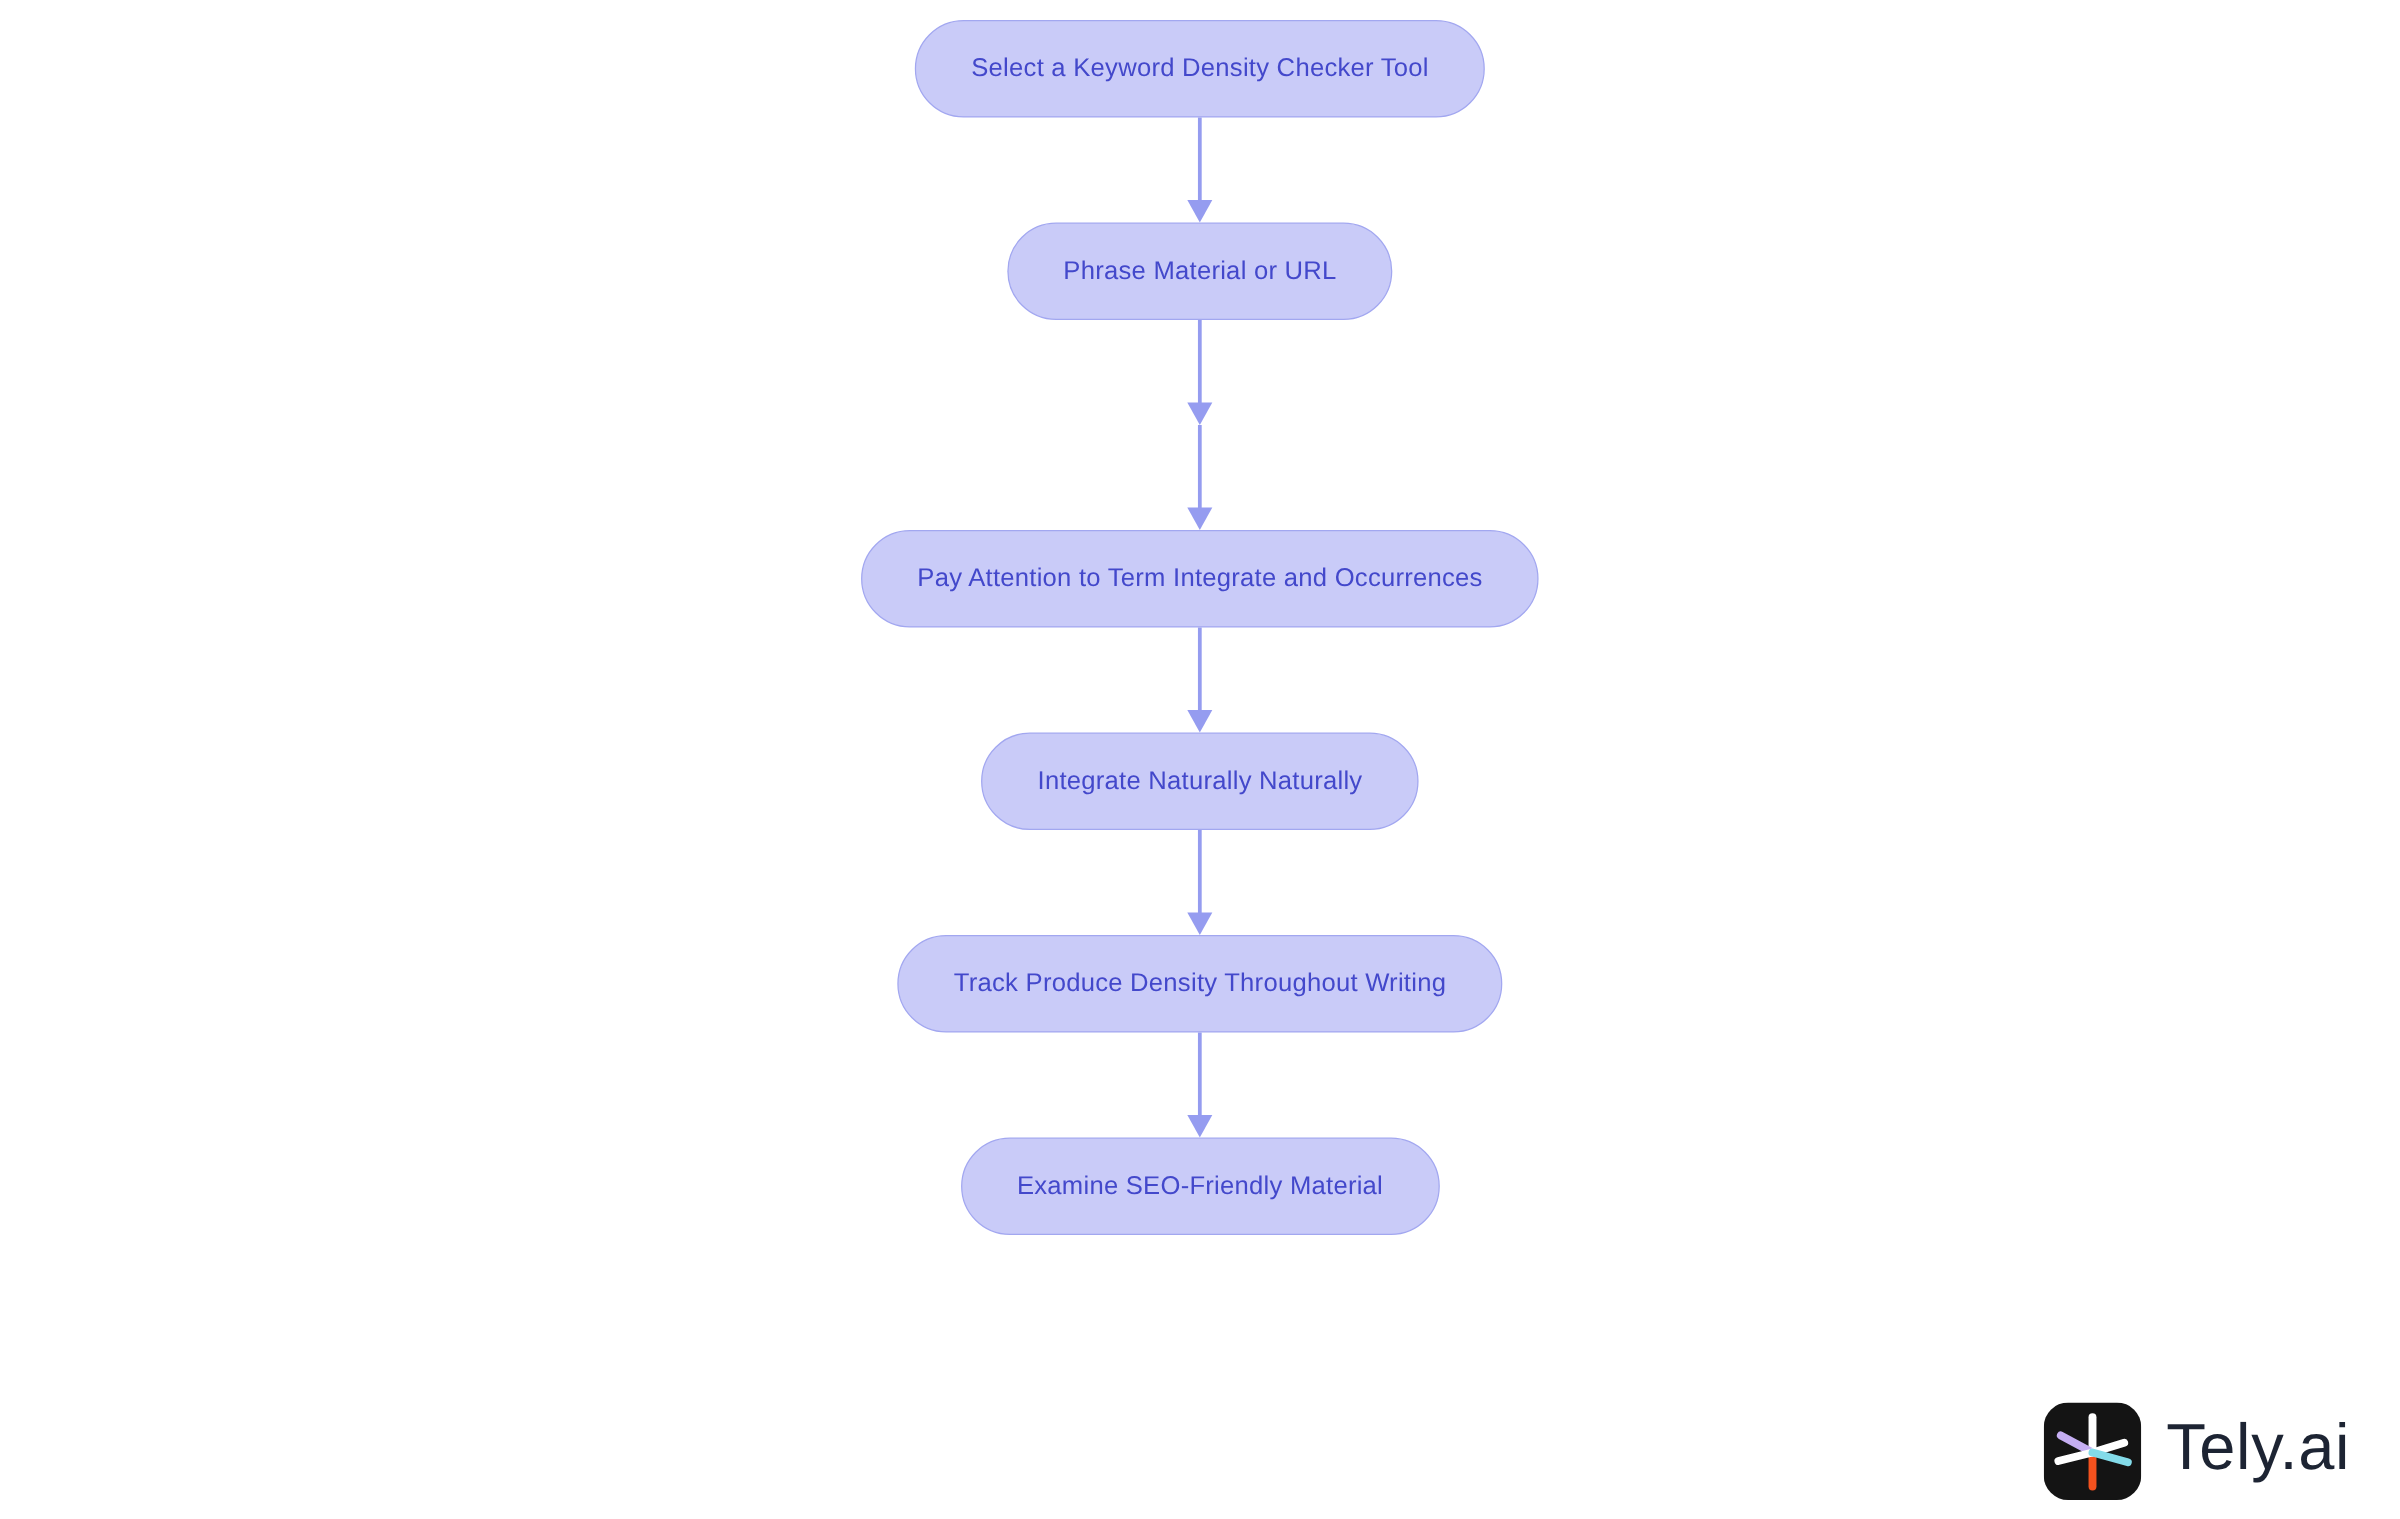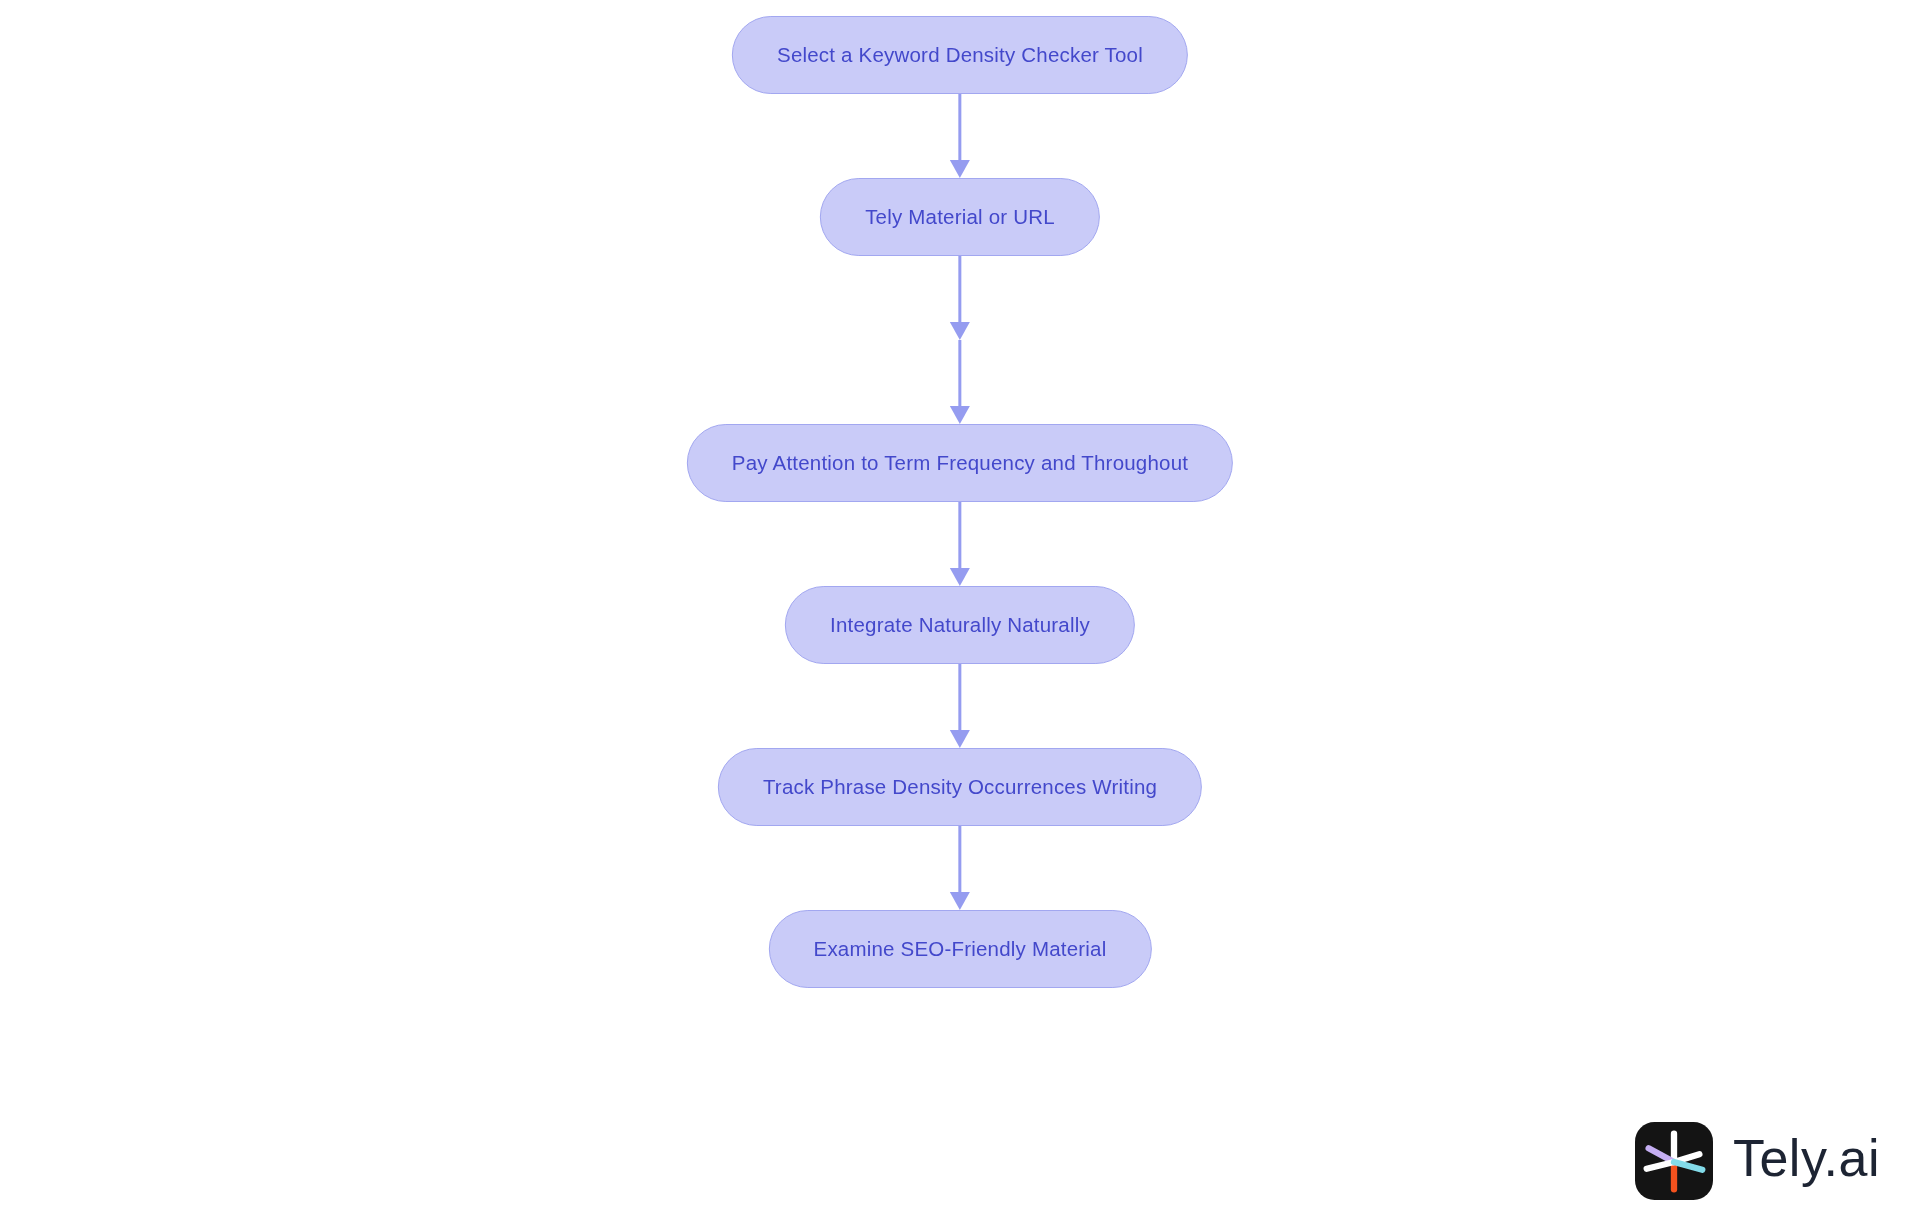--- a/index.html
+++ b/index.html
@@ -93,48 +93,48 @@
 <div class="canvas">
 
   <div class="flow">
     <div class="node">Select a Keyword Density Checker Tool</div>
 
     <div class="arrow">
         <i class="line"></i>
         <i class="head"></i>
       </div>
 
-    <div class="node">Tely Material or URL</div>
+    <div class="node">Phrase Material or URL</div>
 
     <div class="arrow">
         <i class="line"></i>
         <i class="head"></i>
       </div>
 
 
     <div class="arrow">
         <i class="line"></i>
         <i class="head"></i>
       </div>
 
-    <div class="node">Pay Attention to Term Frequency and Throughout</div>
+    <div class="node">Pay Attention to Term Integrate and Occurrences</div>
 
     <div class="arrow">
         <i class="line"></i>
         <i class="head"></i>
       </div>
 
     <div class="node">Integrate Naturally Naturally</div>
 
     <div class="arrow">
         <i class="line"></i>
         <i class="head"></i>
       </div>
 
-    <div class="node">Track Phrase Density Occurrences Writing</div>
+    <div class="node">Track Produce Density Throughout Writing</div>
 
     <div class="arrow">
         <i class="line"></i>
         <i class="head"></i>
       </div>
 
     <div class="node">Examine SEO-Friendly Material</div>
   </div>
 
   <div class="logo">

